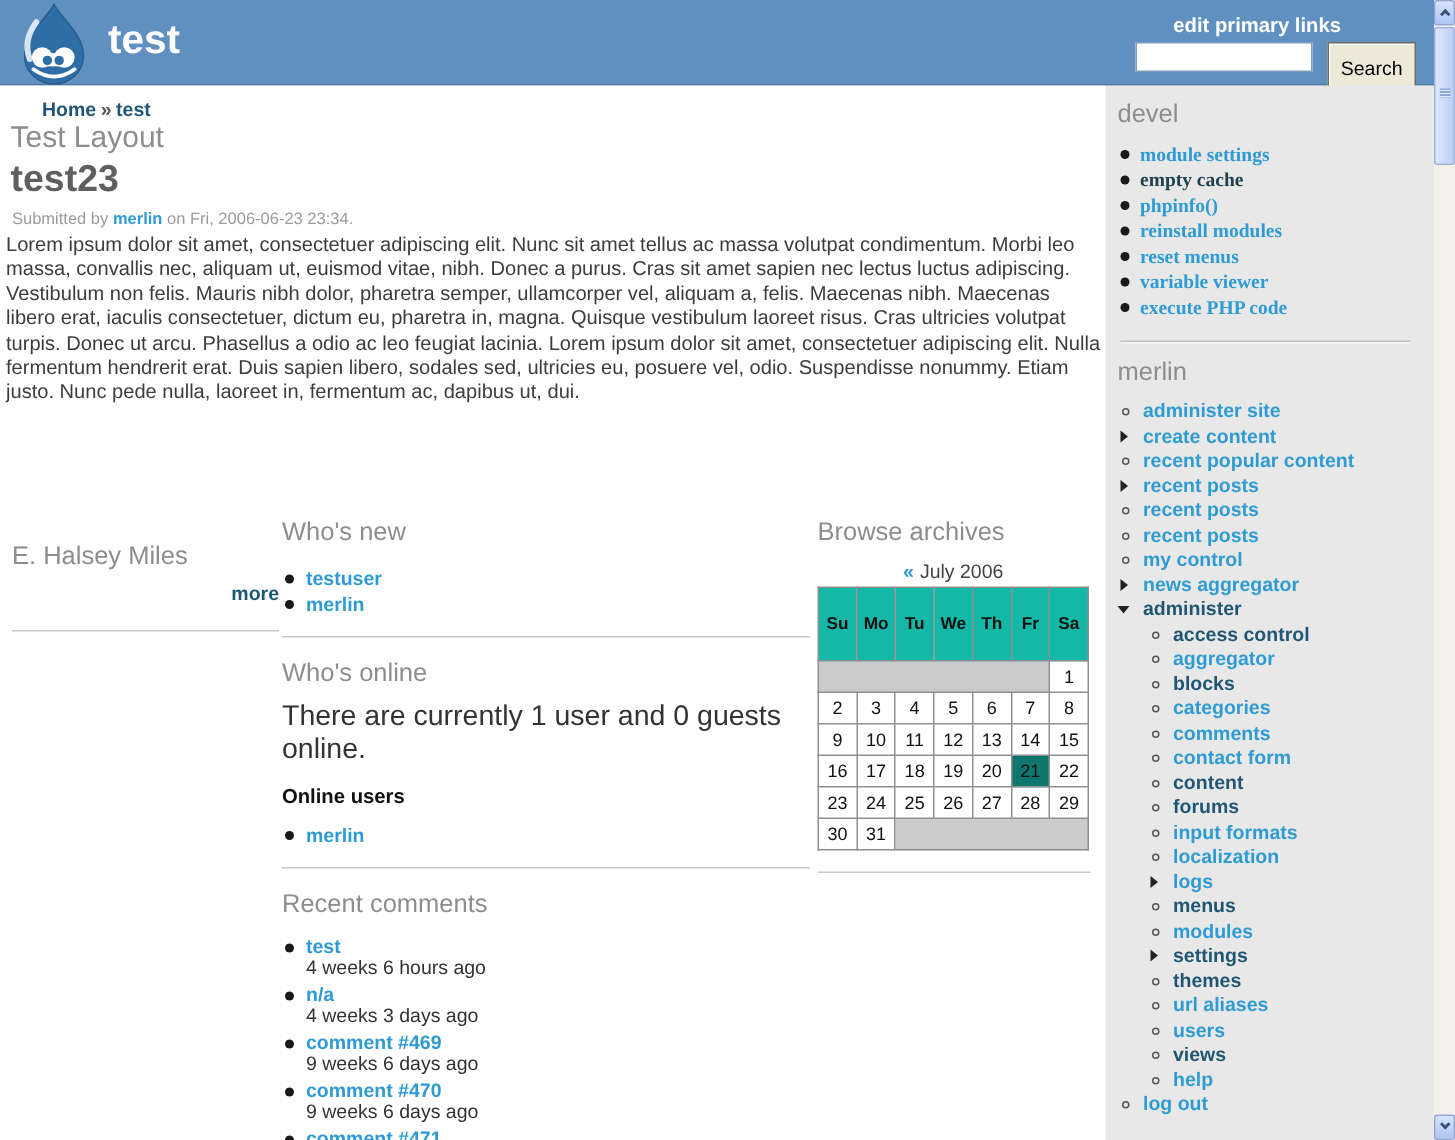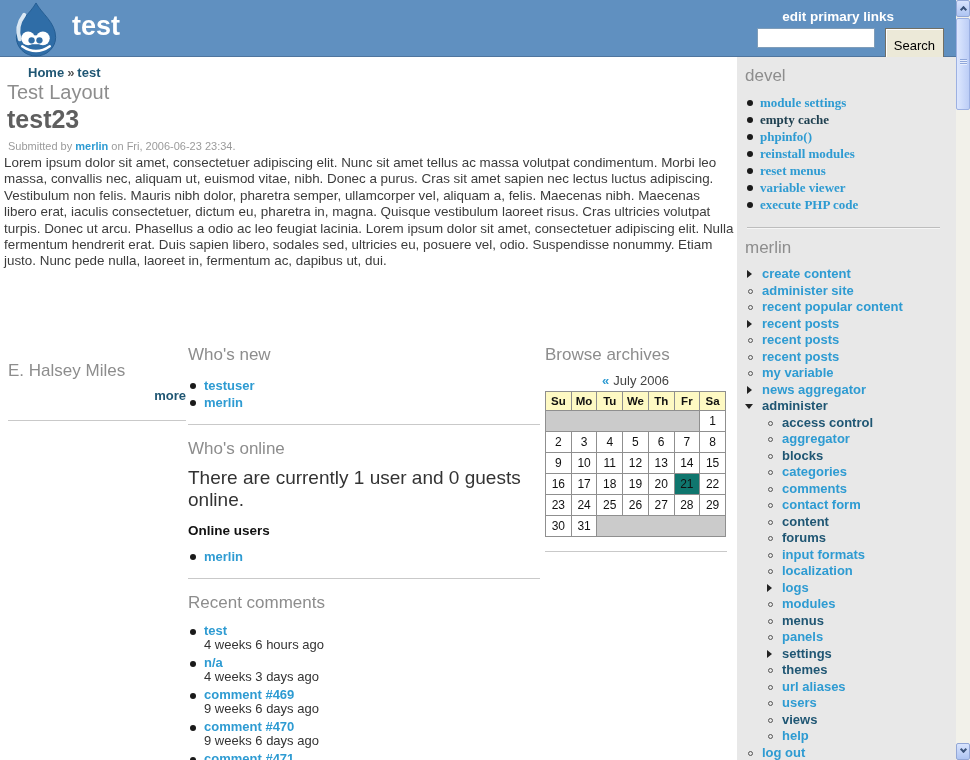--- a/index.html
+++ b/index.html
@@ -64,21 +64,21 @@
 
   .comments-list { margin-top:10px; }
   .comments-list li { position:relative; padding-left:16px; margin-bottom:3px; }
   .comments-list a { display:block; font-size:13px; line-height:15px; }
   .comments-list .ago { font-size:13px; color:#333; line-height:14px; }
 
   
   .cal-caption { margin-top:8px; width:181px; text-align:center; font-size:13px; color:#444; }
   .cal-caption a { color:#2e9bd2; font-weight:bold; margin-right:4px; }
   table.cal { border-collapse:collapse; margin-top:3px; width:181px; }
-  .cal th { background:#fef9c3; border:1px solid #8f8f8f; font-size:11.5px; padding:3px 0; color:#111; }
+  .cal th { background:#14b8a6; border:1px solid #8f8f8f; font-size:11.5px; padding:18px 0; color:#111; }
   .cal td { background:#fff; border:1px solid #8f8f8f; text-align:center; font-size:12px;
             padding:3px 0; color:#111; width:25px; }
   .cal td.empty { background:#cbcbcb; }
   .cal td.sel { background:#0f766e; }
   .col3 hr.divider { margin-top:14px; width:182px; }
 
   
   .sidebar { position:absolute; left:737px; top:57px; width:219px; height:703px;
              background:#e8e8e8; overflow:hidden; }
   .sb-block { margin:0 14px 0 8px; }
@@ -294,43 +294,42 @@
         <li><span class="bullet-disc"></span><a>reinstall modules</a></li>
         <li><span class="bullet-disc"></span><a>reset menus</a></li>
         <li><span class="bullet-disc"></span><a>variable viewer</a></li>
         <li><span class="bullet-disc"></span><a>execute PHP code</a></li>
       </ul>
     <hr class="sb-divider">
   </div>
   <div class="sb-block">
     <h2 class="sb-title">merlin</h2>
     <ul class="menu" id="merlin-menu">
+        <li class="lv1"><span class="b-circle"></span><a>administer site</a></li>
         <li class="lv1"><span class="b-collapsed"></span><a>create content</a></li>
-        <li class="lv1"><span class="b-circle"></span><a>administer site</a></li>
         <li class="lv1"><span class="b-circle"></span><a>recent popular content</a></li>
         <li class="lv1"><span class="b-collapsed"></span><a>recent posts</a></li>
         <li class="lv1"><span class="b-circle"></span><a>recent posts</a></li>
         <li class="lv1"><span class="b-circle"></span><a>recent posts</a></li>
-        <li class="lv1"><span class="b-circle"></span><a>my variable</a></li>
+        <li class="lv1"><span class="b-circle"></span><a>my control</a></li>
         <li class="lv1"><span class="b-collapsed"></span><a>news aggregator</a></li>
         <li class="lv1"><span class="b-expanded"></span><a class="visited">administer</a></li>
         <li class="lv2"><span class="b-circle"></span><a class="visited">access control</a></li>
         <li class="lv2"><span class="b-circle"></span><a>aggregator</a></li>
         <li class="lv2"><span class="b-circle"></span><a class="visited">blocks</a></li>
         <li class="lv2"><span class="b-circle"></span><a>categories</a></li>
         <li class="lv2"><span class="b-circle"></span><a>comments</a></li>
         <li class="lv2"><span class="b-circle"></span><a>contact form</a></li>
         <li class="lv2"><span class="b-circle"></span><a class="visited">content</a></li>
         <li class="lv2"><span class="b-circle"></span><a class="visited">forums</a></li>
         <li class="lv2"><span class="b-circle"></span><a>input formats</a></li>
         <li class="lv2"><span class="b-circle"></span><a>localization</a></li>
         <li class="lv2"><span class="b-collapsed"></span><a>logs</a></li>
+        <li class="lv2"><span class="b-circle"></span><a class="visited">menus</a></li>
         <li class="lv2"><span class="b-circle"></span><a>modules</a></li>
-        <li class="lv2"><span class="b-circle"></span><a class="visited">menus</a></li>
-        <li class="lv2"><span class="b-circle"></span><a>panels</a></li>
         <li class="lv2"><span class="b-collapsed"></span><a class="visited">settings</a></li>
         <li class="lv2"><span class="b-circle"></span><a class="visited">themes</a></li>
         <li class="lv2"><span class="b-circle"></span><a>url aliases</a></li>
         <li class="lv2"><span class="b-circle"></span><a>users</a></li>
         <li class="lv2"><span class="b-circle"></span><a class="visited">views</a></li>
         <li class="lv2"><span class="b-circle"></span><a>help</a></li>
         <li class="lv1"><span class="b-circle"></span><a>log out</a></li>
       </ul>
   </div>
 </div>

